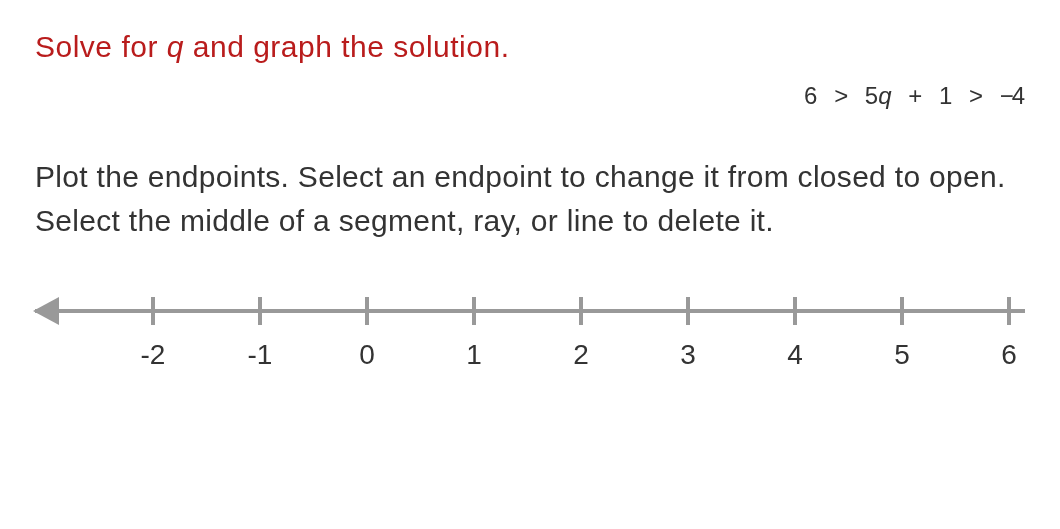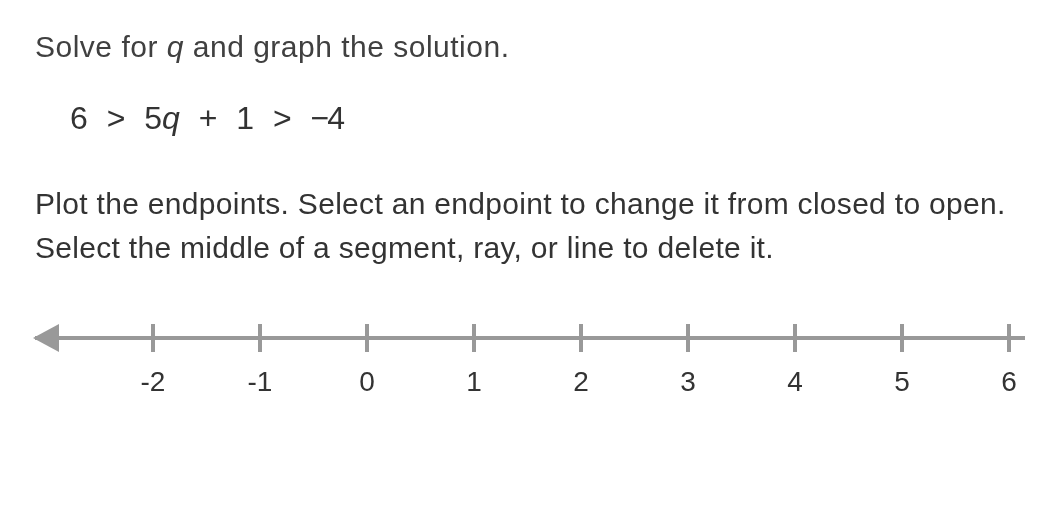--- a/index.html
+++ b/index.html
@@ -10,33 +10,34 @@
     body {
       font-family: Verdana, Geneva, sans-serif;
       background: #ffffff;
       width: 1060px;
       height: 529px;
       padding: 30px 35px;
       color: #333333;
     }
     .problem-title {
       font-size: 30px;
-      color: #404040;
-      margin-bottom: 36px;
+      color: #b91c1c;
+      margin-bottom: 18px;
       letter-spacing: 0.5px;
     }
     .problem-title .var {
       font-style: italic;
     }
     .inequality {
-      font-size: 32px;
+      font-size: 24px;
       color: #333333;
       margin-left: 35px;
       margin-bottom: 45px;
       font-family: Verdana, Geneva, sans-serif;
+      text-align: right;
     }
     .inequality .var {
       font-style: italic;
     }
     .inequality .spc {
       display: inline-block;
       width: 10px;
     }
     .inequality .neg {
       letter-spacing: -2px;

